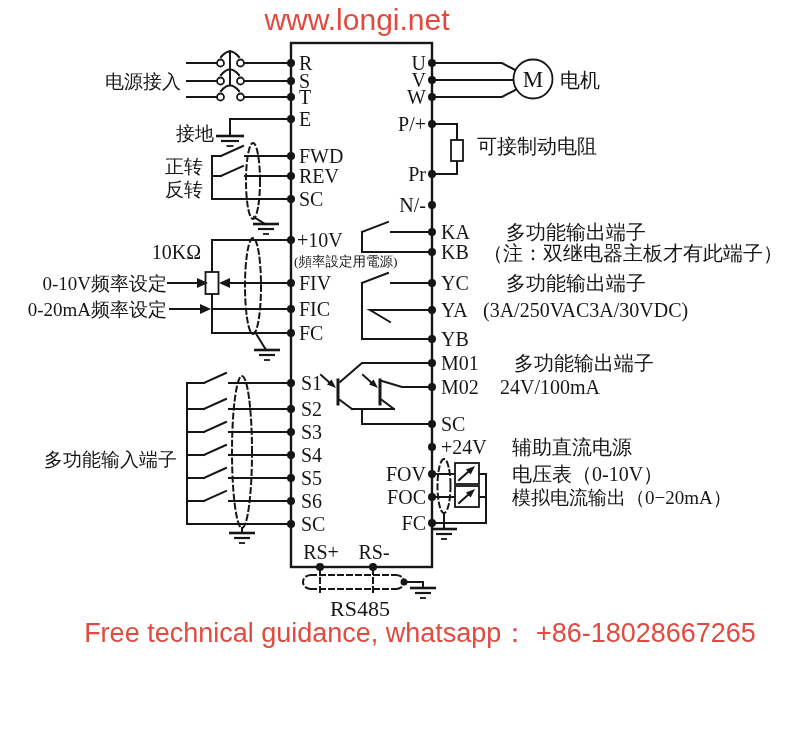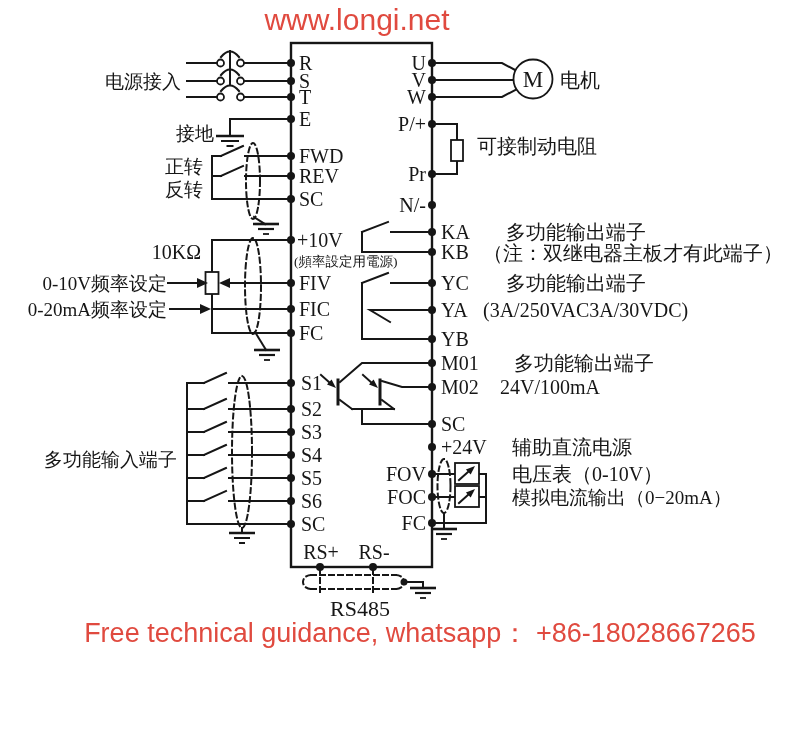--- a/index.html
+++ b/index.html
@@ -1,16 +1,16 @@
 <!DOCTYPE html>
 <html><head>
 <meta charset="utf-8">
 <style>
   html,body{margin:0;padding:0;background:#ffffff;}
-  .stage{width:800px;height:735px;position:relative;background:#fff;overflow:hidden;border-radius:15px;}
+  .stage{width:800px;height:735px;position:relative;background:#fff;overflow:hidden;}
   svg text{font-family:"Liberation Serif","DejaVu Serif",serif;fill:#161616;}
   .t20{font-size:20px;}
   .t19{font-size:19px;}
   .t22{font-size:22px;}
   .t23{font-size:23px;}
   .t13{font-size:13.5px;}
   .mid{text-anchor:middle;}
   .end{text-anchor:end;}
   .red{fill:#e04a3f;font-family:"Liberation Sans","DejaVu Sans",sans-serif;}
   .hdr{font-size:30px;}

